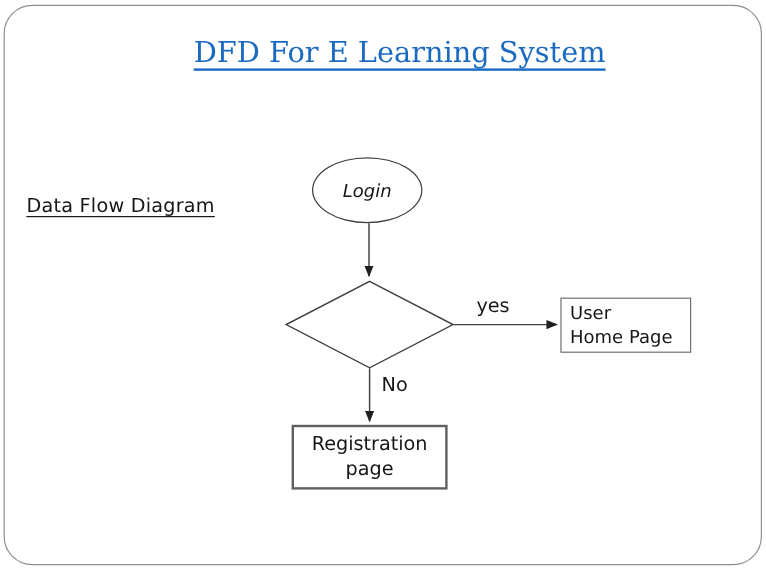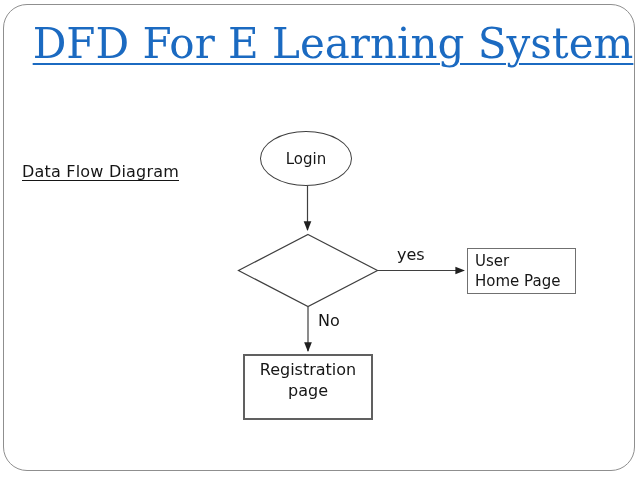--- a/index.html
+++ b/index.html
@@ -9,49 +9,49 @@
   }
   .slide-border{
     position:absolute;top:4px;left:3px;right:3px;bottom:7px;
     border:1px solid var(--border-gray,#8f8f8f);border-radius:24px;
     pointer-events:none;
   }
   .title{
     position:absolute;top:24px;left:0;right:0;margin:0;padding-left:28px;
     text-align:center;
     font-family:"DejaVu Serif","Liberation Serif",serif;
-    font-weight:500;font-size:42px;line-height:40px;
+    font-weight:500;font-size:24px;line-height:40px;
     color:var(--title-blue,#1b6ac1);
     text-decoration:underline;text-decoration-thickness:2px;text-underline-offset:5px;
   }
   .side-label{
     position:absolute;left:22px;top:162px;
     font-size:16px;font-weight:normal;letter-spacing:.2px;
     text-decoration:underline;text-underline-offset:3px;
     color:#161616;
   }
   .connector-layer{position:absolute;top:0;left:0;width:638px;height:478px;pointer-events:none;}
   .node{position:absolute;box-sizing:border-box;font-size:15px;color:#161616;}
   .node-ellipse{
     left:260px;top:131px;width:92px;height:55px;
     border:1px solid #3f3f3f;border-radius:50%;
-    display:flex;align-items:center;justify-content:center;background:#fff;
+    display:flex;align-items:center;justify-content:center;background:#fff;font-style:italic;
   }
   .diamond-label{
     left:238px;top:249px;width:140px;text-align:center;line-height:20px;
   }
   .diamond-label span{display:block;}
   .node-rect{border:1px solid #707070;background:#fff;}
   .node-userhome{
     left:467px;top:248px;width:109px;height:46px;
     padding:2px 4px 0 7px;line-height:20px;
   }
   .node-userhome span{display:block;}
   .node-registration{
-    left:243px;top:354px;width:130px;height:66px;
+    left:243px;top:354px;width:130px;height:54px;
     border-width:2px;border-color:#606060;
     text-align:center;line-height:21px;padding-top:3px;font-size:16px;
   }
   .node-registration span{display:block;}
   .edge-label{position:absolute;font-size:16px;color:#161616;text-align:center;}
   .edge-label-yes{left:397px;top:245px;}
   .edge-label-no{left:318px;top:311px;}
 </style>
 </head>
 <body>

